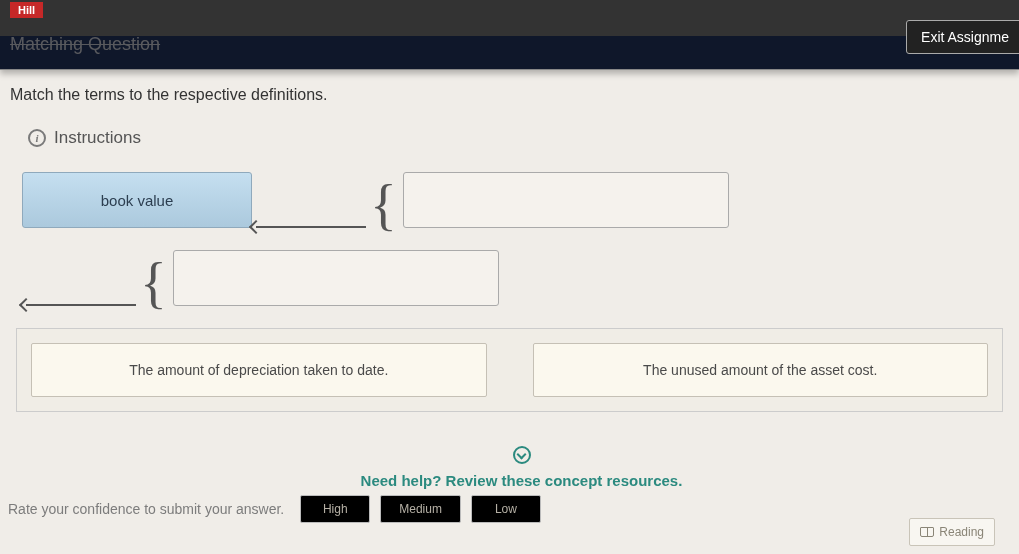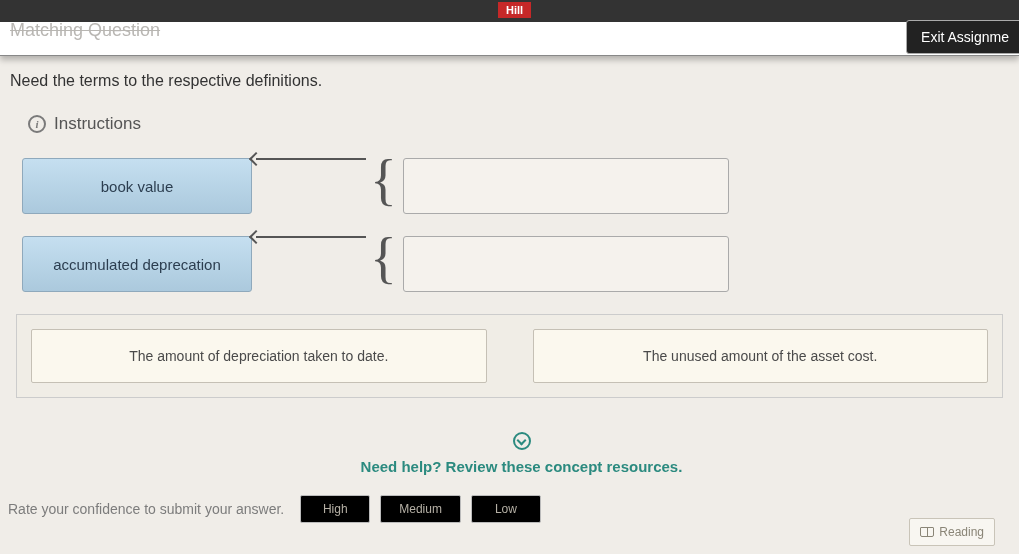--- a/index.html
+++ b/index.html
@@ -10,35 +10,34 @@
     body {
       font-family: Arial, Helvetica, sans-serif;
       background: #f0ede8;
       width: 1019px;
       height: 554px;
       overflow: hidden;
       position: relative;
     }
     .top-bar {
       background: #333;
-      height: 22px;
-      position: relative;
-      text-align: center;
+      height: 36px;
+      position: relative;
     }
     .brand-tag {
       background: #c62828;
       color: white;
       font-size: 11px;
       font-weight: bold;
       padding: 2px 8px;
       display: inline-block;
       margin-left: 10px;
     }
     .header-strip {
-      background: #ffffff;
+      background: #0f172a;
       padding: 6px 10px;
       display: flex;
       justify-content: space-between;
       align-items: center;
       border-bottom: 1px solid #888;
       box-shadow: 0 4px 6px rgba(0,0,0,0.25);
       height: 34px;
     }
     .question-type {
       color: #8a8680;
@@ -94,21 +93,21 @@
     }
     .instructions-text {
       color: #555;
       font-size: 17px;
     }
     .match-area {
       padding-left: 14px;
     }
     .match-row {
       display: flex;
-      align-items: flex-start;
+      align-items: flex-end;
       margin-bottom: 22px;
     }
     .term-box {
       width: 230px;
       height: 56px;
       background: linear-gradient(to bottom, #c5dff0, #abc9dd);
       border: 1px solid #8fa9bc;
       border-radius: 3px;
       display: flex;
       align-items: center;
@@ -266,36 +265,35 @@
   <span class="brand-tag">Hill</span>
 </div>
 
 <div class="header-strip">
   <span class="question-type">Matching Question</span>
 </div>
 
 <button class="exit-btn">Exit Assignme</button>
 
 <div class="content">
-  <div class="prompt">Need the terms to the respective definitions.</div>
+  <div class="prompt">Match the terms to the respective definitions.</div>
 
   <div class="instructions-row">
     <span class="info-icon">i</span>
     <span class="instructions-text">Instructions</span>
   </div>
 
   <div class="match-area">
     <div class="match-row">
       <div class="term-box">book value</div>
       <div class="connector"></div>
       <span class="brace">{</span>
       <div class="drop-box"></div>
     </div>
     <div class="match-row">
-      <div class="term-box">accumulated deprecation</div>
       <div class="connector"></div>
       <span class="brace">{</span>
       <div class="drop-box"></div>
     </div>
   </div>
 
   <div class="options-container">
     <div class="option-box">The amount of depreciation taken to date.</div>
     <div class="option-box">The unused amount of the asset cost.</div>
   </div>

